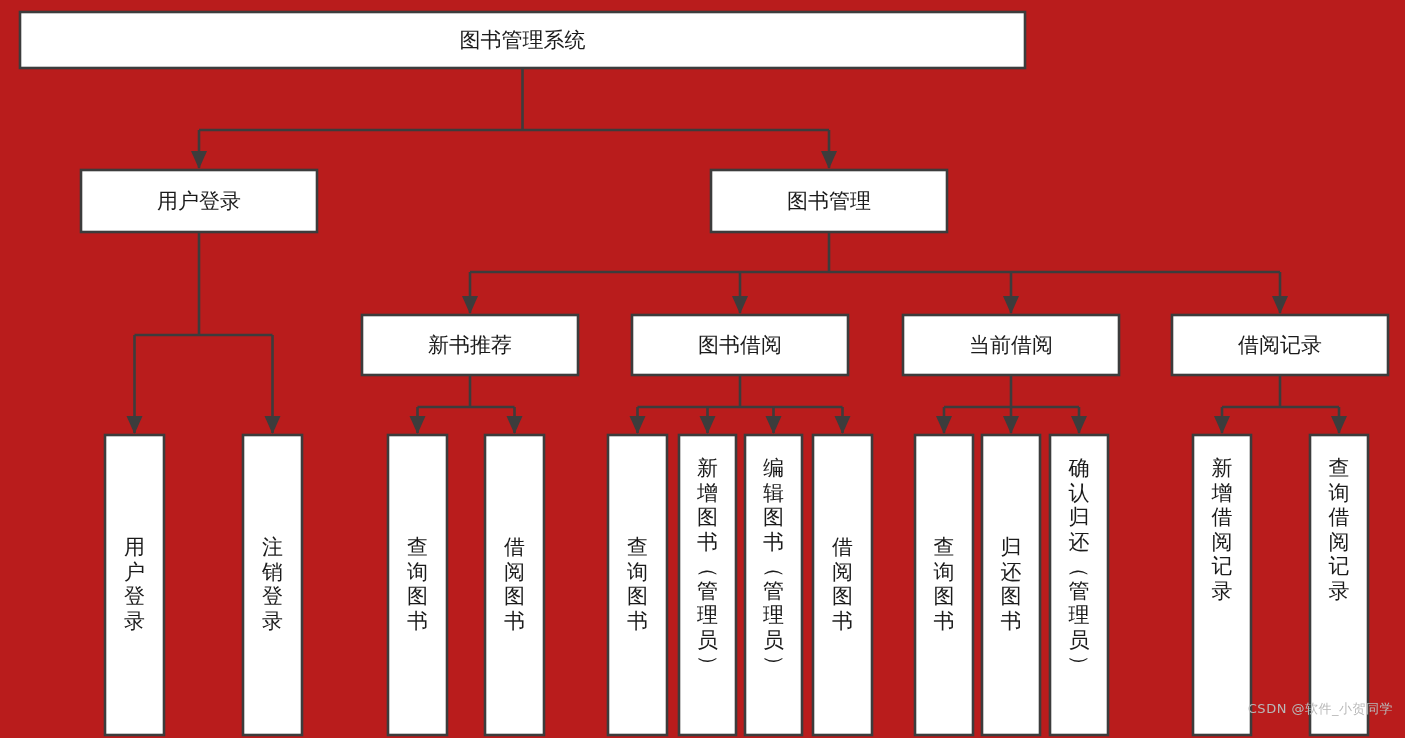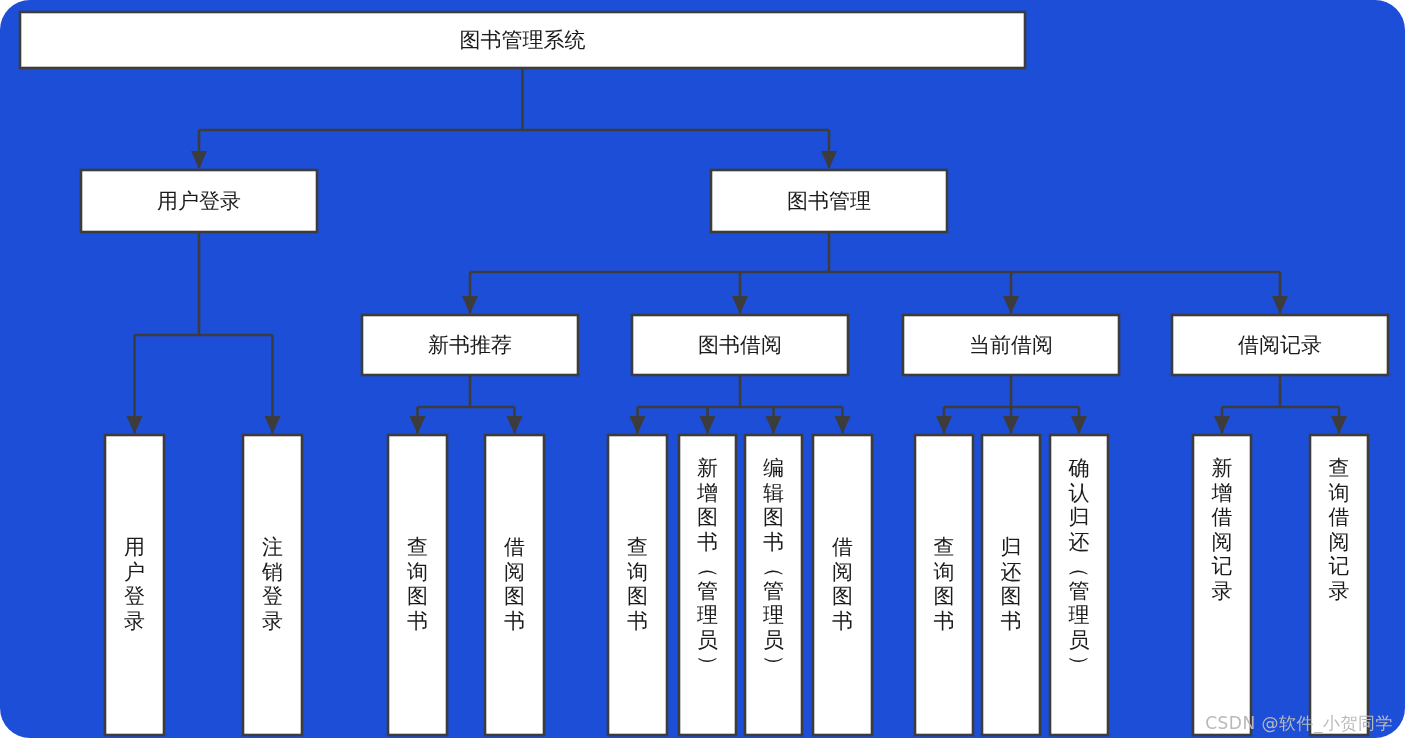--- a/index.html
+++ b/index.html
@@ -10,22 +10,21 @@
   body {
     width: 1405px;
     height: 747px;
     font-family: "DejaVu Sans", "Liberation Sans", sans-serif;
     overflow: hidden;
   }
   #diagram-root {
     position: relative;
     width: 1405px;
     height: 738px;
-    background: #1d4ed8;
-    border-radius: 30px;
+    background: #b91c1c;
   }
   svg.diagram-canvas {
     position: absolute;
     left: 0;
     top: 0;
     width: 1405px;
     height: 747px;
   }
   .node-box {
     fill: #ffffff;
@@ -51,23 +50,23 @@
   .node-label-v {
     font-family: "DejaVu Sans", "Liberation Sans", sans-serif;
     font-size: 21px;
     fill: #1b1b1b;
     text-anchor: middle;
     dominant-baseline: middle;
   }
   .watermark-text {
     position: absolute;
     right: 12px;
-    bottom: 3px;
-    font-family: "DejaVu Sans", "Liberation Sans", sans-serif;
-    font-size: 17px;
+    bottom: 20px;
+    font-family: "DejaVu Sans", "Liberation Sans", sans-serif;
+    font-size: 13px;
     color: #b9b9b9;
     white-space: nowrap;
     letter-spacing: 0.5px;
   }
 </style>
 </head>
 <body>
 
 <div id="diagram-root">
   <svg class="diagram-canvas" viewBox="0 0 1405 747">

